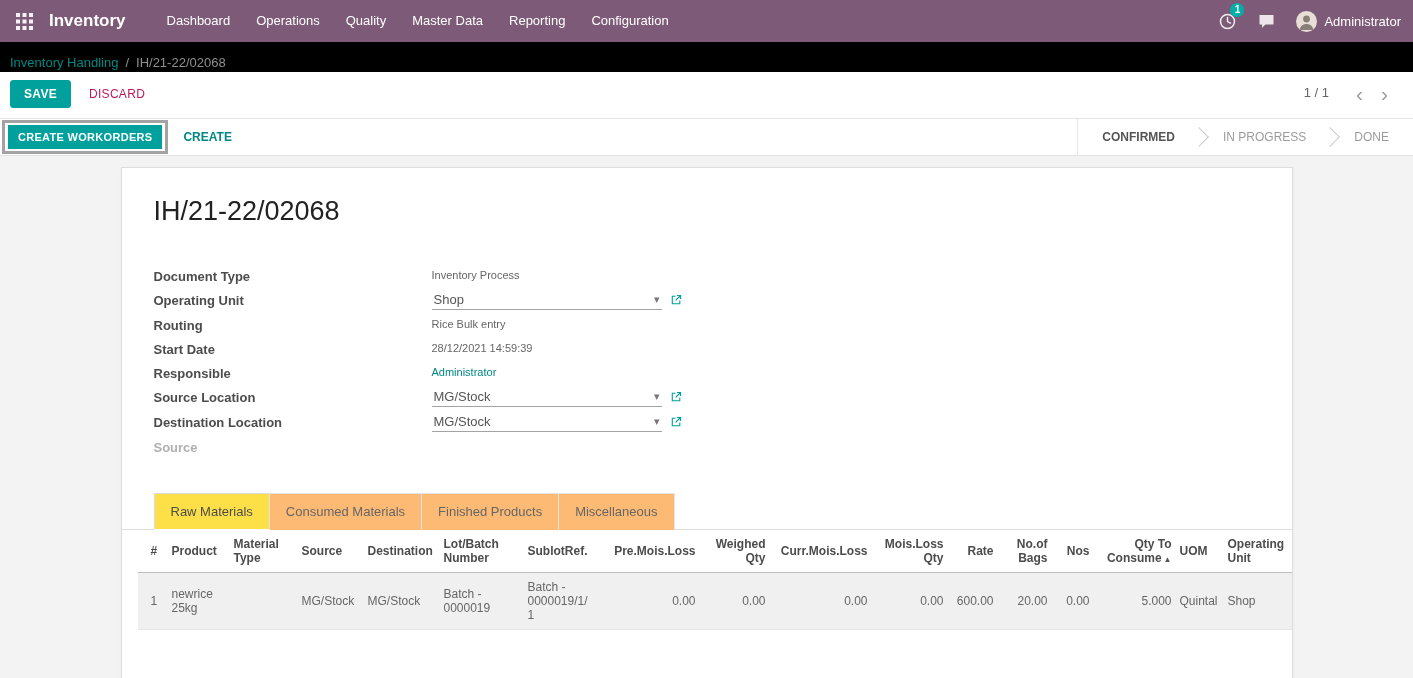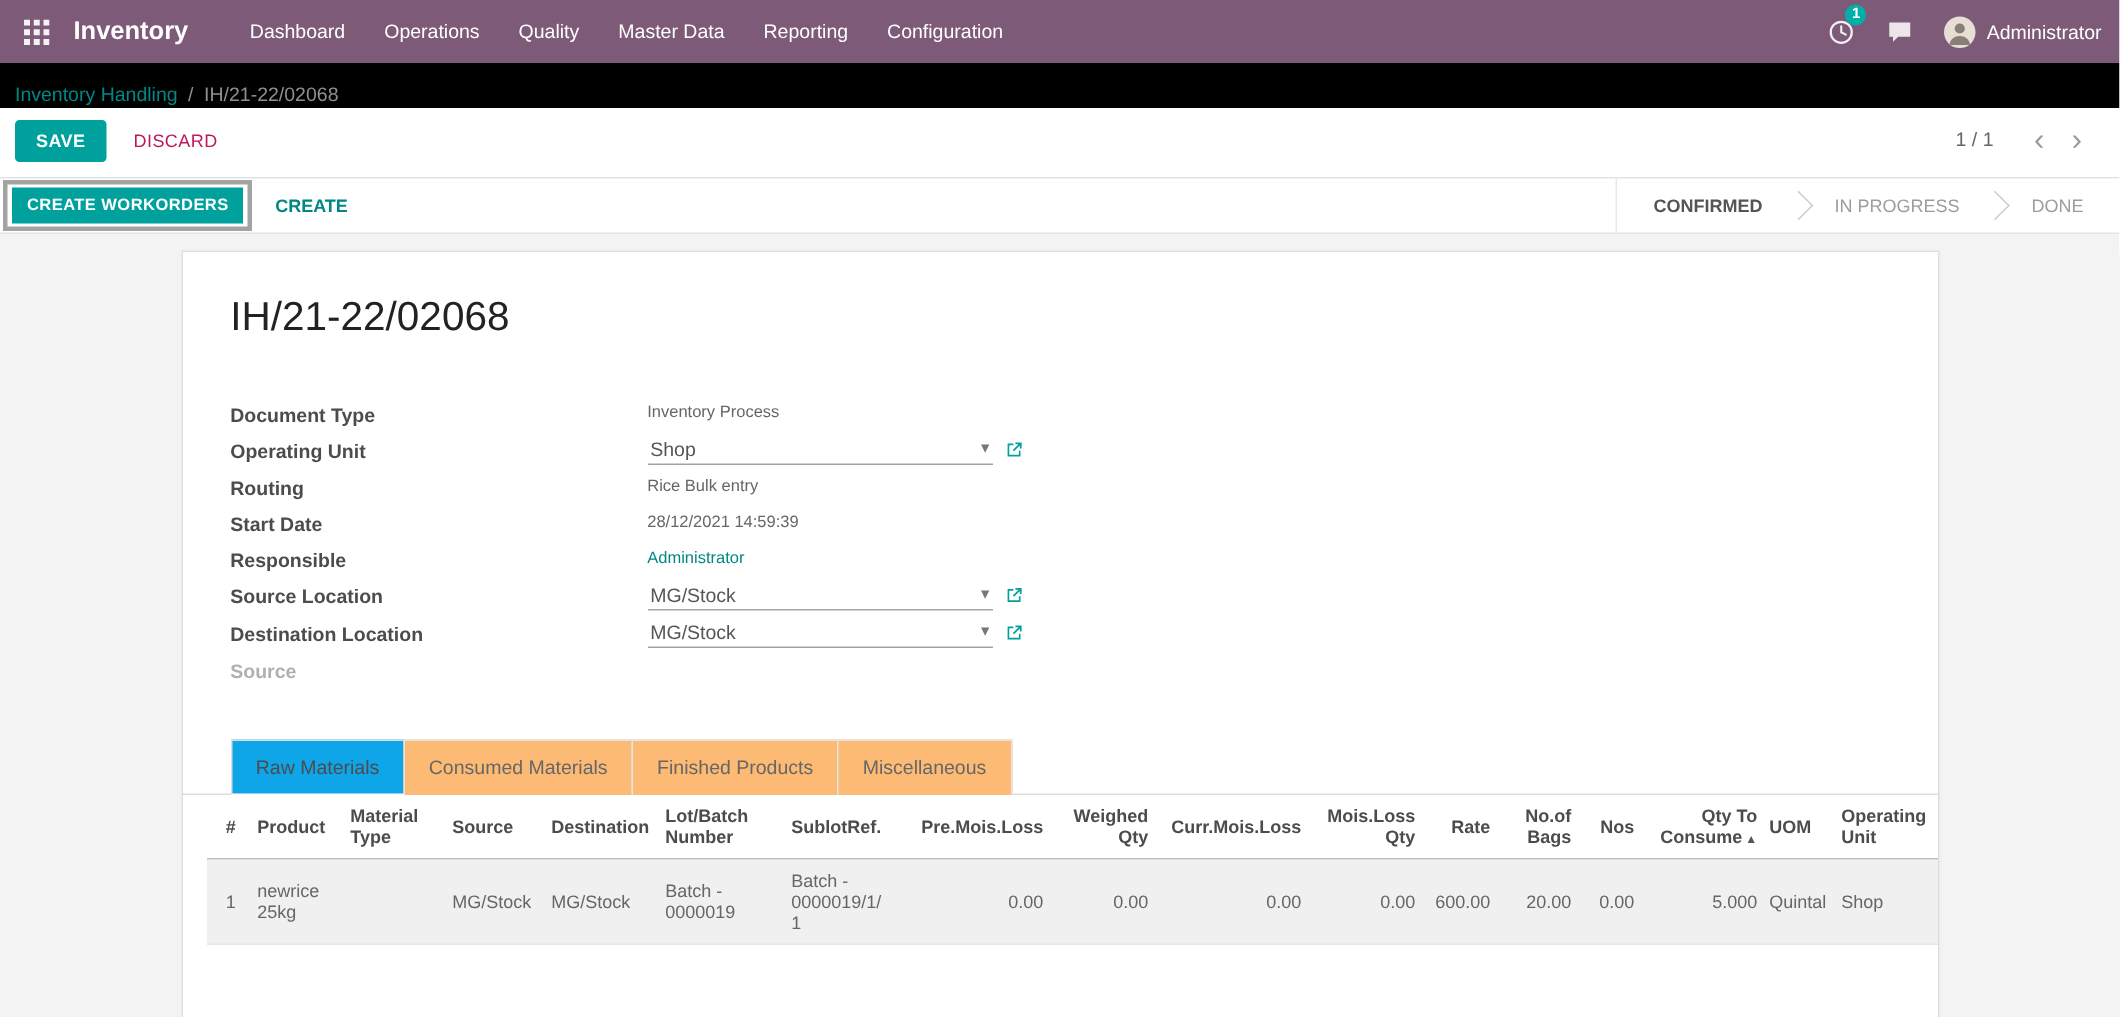--- a/index.html
+++ b/index.html
@@ -69,21 +69,21 @@
          justify-content:space-between; padding:1px 2px 2px 2px; cursor:pointer; }
   .m2o .val { color:#555; font-size:13px; }
   .m2o .caret { color:#777; font-size:11px; line-height:1; }
   .ext-link { margin-left:9px; display:inline-flex; align-items:center; padding-top:3px; cursor:pointer; }
   .input-line { width:230px; border-bottom:1px solid #cfcfcf; height:19px; cursor:text; }
 
   
   .tabs { display:flex; margin-top:36px; padding-left:32px; border-bottom:1px solid #ddd; }
   .tab { font-size:13px; color:#666; padding:10px 16px; cursor:pointer; position:relative; top:1px;
          border:1px solid #e4e4e4; border-bottom:none; background:#fdba74; margin-right:-1px; }
-  .tab.active { background:#0ea5e9; border-color:#ddd; color:#4c4c4c;
+  .tab.active { background:#fde047; border-color:#ddd; color:#4c4c4c;
                 border-bottom:1px solid #fff; }
 
   
   .table-wrap { margin-left:16px; overflow:hidden; }
   table { border-collapse:collapse; table-layout:fixed; width:1172px; }
   th, td { box-sizing:border-box; font-size:12px; padding:7px 4px; vertical-align:middle;
            overflow:hidden; word-wrap:break-word; }
   th { font-weight:bold; color:#4c4c4c; border-bottom:1px solid #bdbdbd; text-align:left; background:#fff; }
   th.num, td.num { text-align:right; }
   th:first-child, td:first-child { padding-left:13px; }

